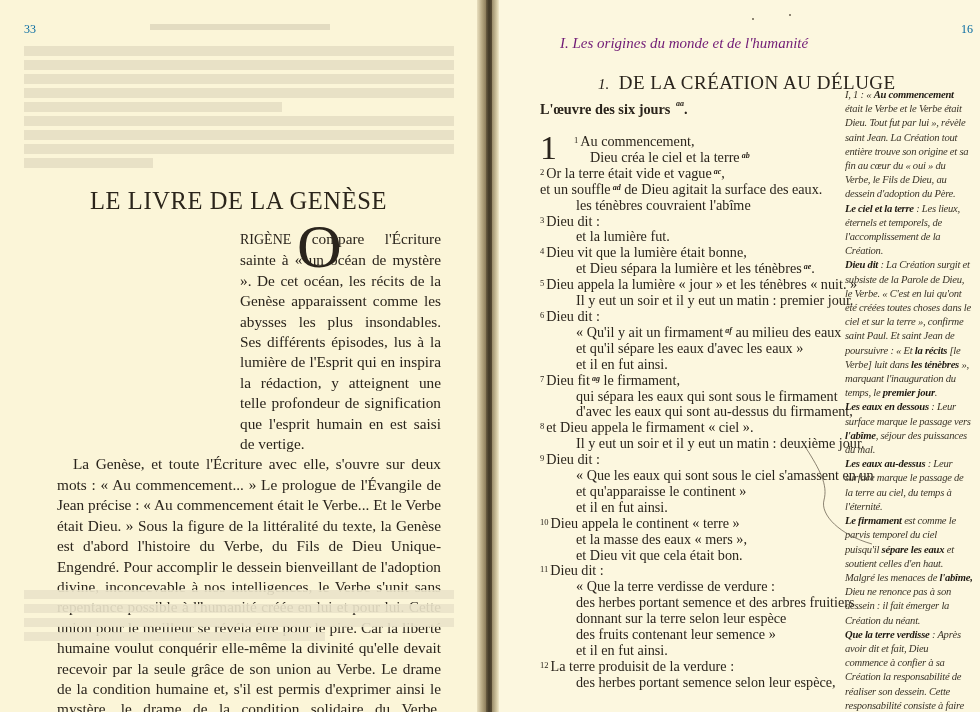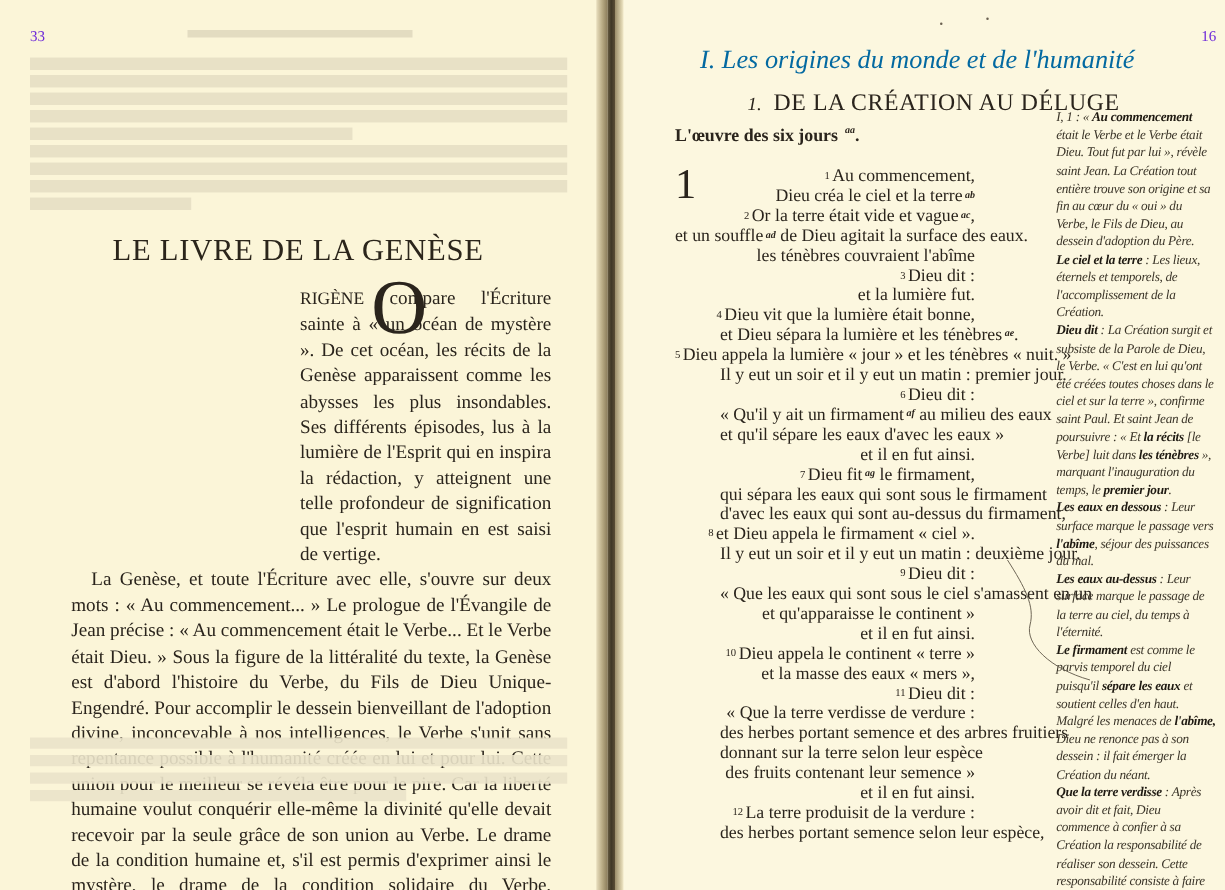--- a/index.html
+++ b/index.html
@@ -9,41 +9,41 @@
   #left-page { left:0; width:477px; background:#fbf5d8; }
   #right-page { left:499px; width:481px; background:#fcf7df; }
   .spine { position:absolute; top:0; height:712px; }
   #spine-left { left:477px; width:9px; background:linear-gradient(90deg,#e9dfbf,#b7a983 55%,#8c7d5b); }
   #spine-dark { left:486px; width:6px; background:linear-gradient(90deg,#6b5e43,#3f3726 50%,#5a4d35); }
   #spine-right { left:492px; width:7px; background:linear-gradient(90deg,#9a8c69,#d8cda8 70%,#f4eccd); }
 
   
   .ghost { position:absolute; color:#d6cfb4; font-size:11.5px; line-height:14px; white-space:nowrap; overflow:hidden; opacity:.9; }
 
-  .page-number { position:absolute; font-size:12px; color:#6d28d9; }
+  .page-number { position:absolute; font-size:12px; color:#0369a1; }
   .running-head { position:absolute; font-size:10px; letter-spacing:1px; color:#d3cbad; }
 
   
   #book-title { position:absolute; left:0; width:477px; top:171px; text-align:center; font-size:24.5px; letter-spacing:.6px; color:#2b251b; font-weight:normal; }
   #intro { position:absolute; left:57px; width:384px; top:229px; font-size:15.3px; line-height:20.4px; text-align:justify; color:#2a241c; }
   #intro p { margin:0; }
   #intro .first-line { padding-left:183px; }
   .dropcap { position:absolute; left:240px; top:-14px; font-size:62px; line-height:62px; font-weight:normal; color:#2a241c; }
   .smallcaps-word { font-variant:small-caps; font-size:14px; }
   #intro p.indent { text-indent:16px; }
 
   
-  #section-title { position:absolute; left:560px; top:35px; font-size:21px; font-style:italic; color:#0369a1; white-space:nowrap; }
+  #section-title { position:absolute; left:560px; top:35px; font-size:15px; font-style:italic; color:#701a75; white-space:nowrap; }
   #chapter-title { position:absolute; left:598px; top:72px; font-size:14px; color:#2a241c; white-space:nowrap; }
   #chapter-title .num { font-style:italic; font-size:15px; margin-right:6px; }
   #chapter-title .sc { font-variant:small-caps; letter-spacing:.5px; font-size:19px; }
   #pericope-title { position:absolute; left:540px; top:101px; font-size:14.3px; font-weight:bold; white-space:nowrap; }
   sup.note { font-size:8px; font-style:italic; font-weight:bold; vertical-align:top; position:relative; top:-2px; margin-left:2px; }
   #verses { position:absolute; left:540px; top:134px; width:240px; font-size:14.2px; line-height:15.9px; color:#2a241c; }
-  .vline { white-space:nowrap; display:block;text-align:right; }
+  .vline { white-space:nowrap; display:block; }
   .vline.i1 { padding-left:36px; }
   .vline.i2 { padding-left:50px; }
   .vline.i0 { padding-left:0; }
   .vnum { font-size:8.5px; vertical-align:top; position:relative; top:-1px; margin-right:2px; }
   .chapnum { position:absolute; left:0; top:-3px; font-size:34px; line-height:34px; }
 
   
   #commentary { position:absolute; left:845px; top:88px; width:128px; font-size:10.6px; line-height:14.2px; font-style:italic; color:#3a3428; letter-spacing:-.25px; }
   #commentary p { margin:0; }
   #commentary b { font-weight:bold; color:#1f1a12; }
@@ -126,20 +126,21 @@
     <span class="vline i1"><span>qui sépara les eaux qui sont sous le firmament</span></span>
     <span class="vline i1"><span>d'avec les eaux qui sont au-dessus du firmament,</span></span>
     <span class="vline i0"><span class="vnum">8</span><span>et Dieu appela le firmament « ciel ».</span></span>
     <span class="vline i1"><span>Il y eut un soir et il y eut un matin : deuxième jour.</span></span>
     <span class="vline i0"><span class="vnum">9</span><span>Dieu dit :</span></span>
     <span class="vline i1"><span>« Que les eaux qui sont sous le ciel s'amassent en un</span></span>
     <span class="vline i1"><span>et qu'apparaisse le continent »</span></span>
     <span class="vline i1"><span>et il en fut ainsi.</span></span>
     <span class="vline i0"><span class="vnum">10</span><span>Dieu appela le continent « terre »</span></span>
     <span class="vline i1"><span>et la masse des eaux « mers »,</span></span>
+    <span class="vline i1"><span>et Dieu vit que cela était bon.</span></span>
     <span class="vline i0"><span class="vnum">11</span><span>Dieu dit :</span></span>
     <span class="vline i1"><span>« Que la terre verdisse de verdure :</span></span>
     <span class="vline i1"><span>des herbes portant semence et des arbres fruitiers</span></span>
     <span class="vline i1"><span>donnant sur la terre selon leur espèce</span></span>
     <span class="vline i1"><span>des fruits contenant leur semence »</span></span>
     <span class="vline i1"><span>et il en fut ainsi.</span></span>
     <span class="vline i0"><span class="vnum">12</span><span>La terre produisit de la verdure :</span></span>
     <span class="vline i1"><span>des herbes portant semence selon leur espèce,</span></span>
   </div>
 

